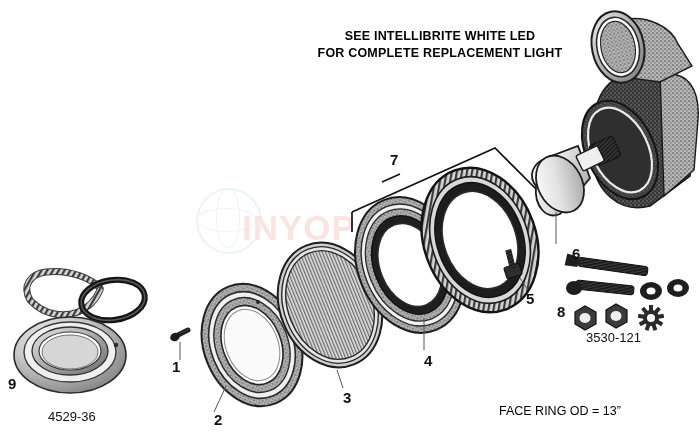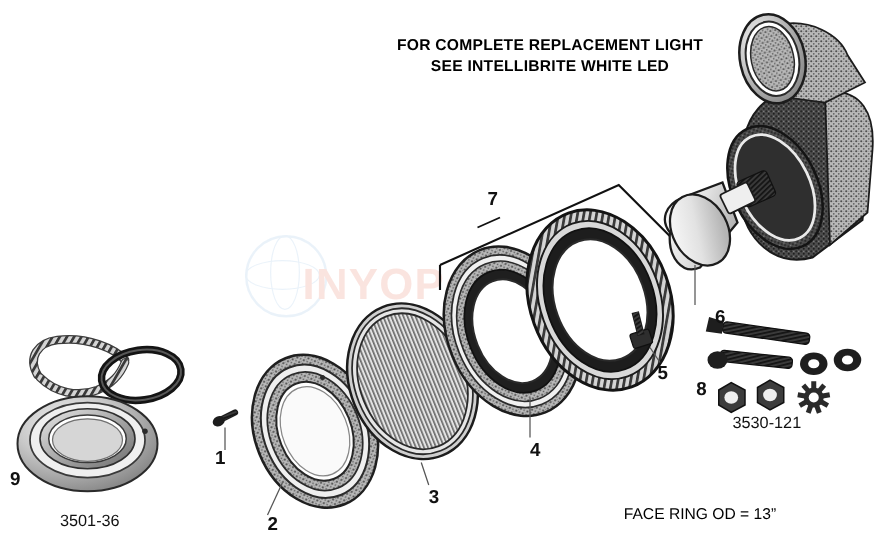--- a/index.html
+++ b/index.html
@@ -28,22 +28,22 @@
   .wm-globe:after{left:-2px;top:18px;width:58px;height:22px;}
 
   svg{position:absolute;left:0;top:0;}
 </style>
 </head>
 <body>
 
 <div id="stage">
 
   <div class="header">
+    <div>SEE INTELLIBRITE WHITE LED</div>
     <div>FOR COMPLETE REPLACEMENT LIGHT</div>
-    <div>SEE INTELLIBRITE WHITE LED</div>
   </div>
 
   <div class="wm">
     <div class="wm-globe"></div>
     <div class="wm-text">INYOPools.com</div>
   </div>
 
   <svg width="700" height="435" viewBox="0 0 700 435">
     <defs>
       <radialGradient id="gMetal" cx="35%" cy="30%" r="80%">
@@ -253,21 +253,21 @@
   <div class="callout" style="left:172px;top:358px">1</div>
   <div class="callout" style="left:214px;top:411px">2</div>
   <div class="callout" style="left:343px;top:389px">3</div>
   <div class="callout" style="left:424px;top:352px">4</div>
   <div class="callout" style="left:526px;top:290px">5</div>
   <div class="callout" style="left:572px;top:245px">6</div>
   <div class="callout" style="left:390px;top:151px">7</div>
   <div class="callout" style="left:557px;top:303px">8</div>
   <div class="callout" style="left:8px;top:375px">9</div>
 
-  <div class="partnum" style="left:48px;top:409px">3501-36</div>
+  <div class="partnum" style="left:48px;top:409px">4529-36</div>
   <div class="partnum" style="left:586px;top:330px">3530-121</div>
 
   <div class="specs">
     <div>FACE RING OD = 13”</div>
     
     
   </div>
 
 </div>
 

